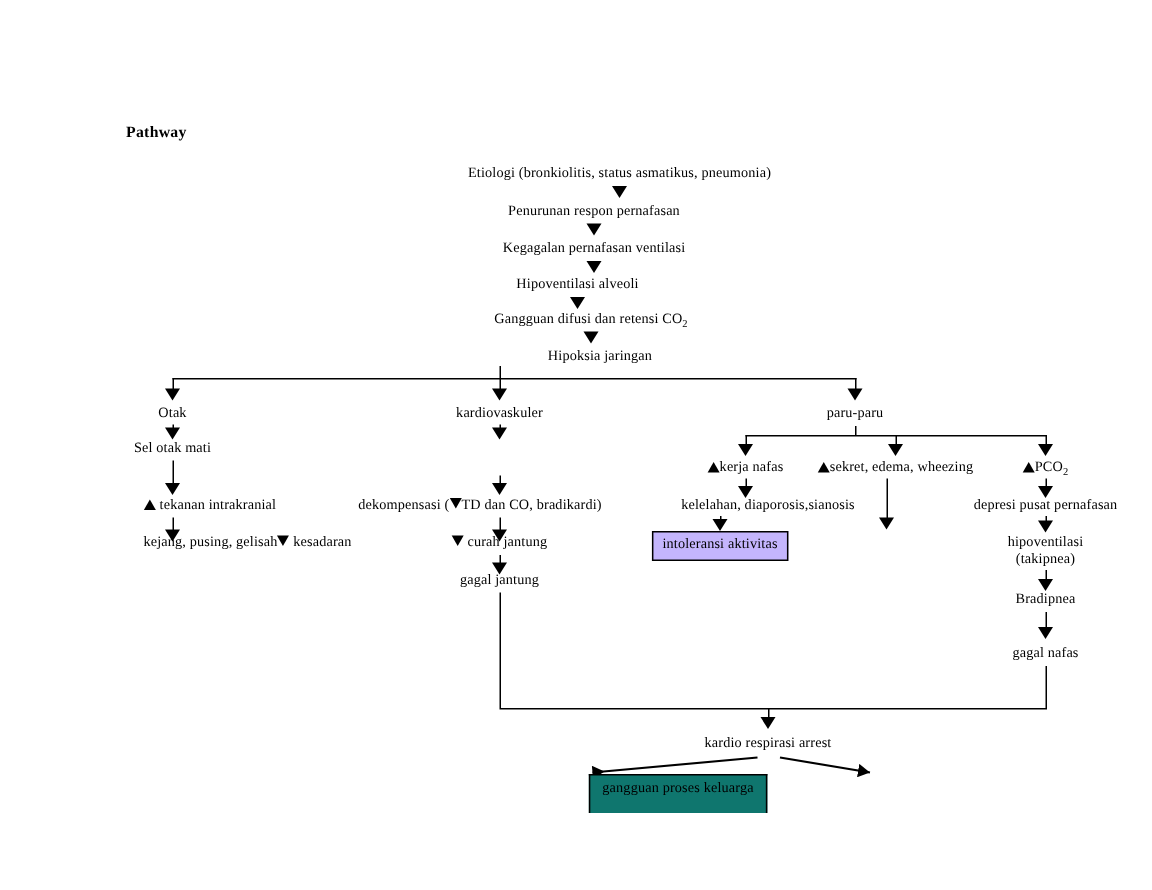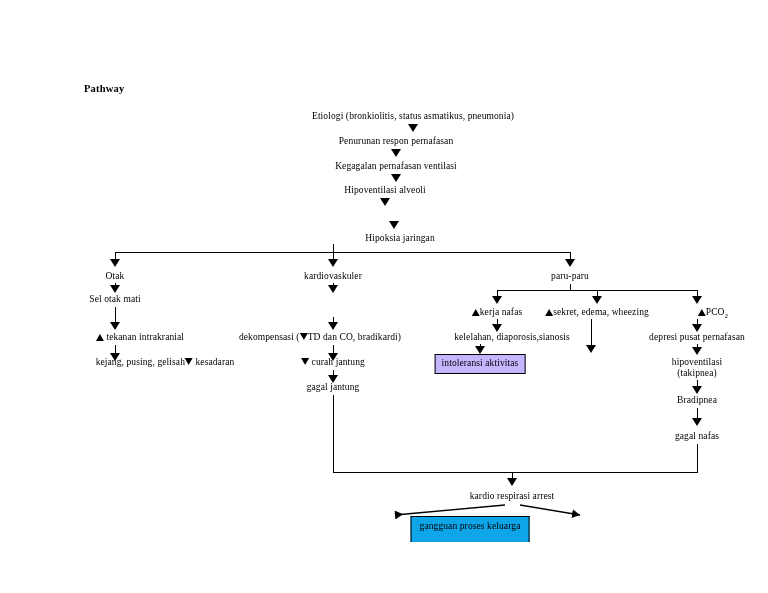--- a/index.html
+++ b/index.html
@@ -34,22 +34,21 @@
   .boxed{
     border:1px solid #000;
     padding:3px 6px 4px 6px;
     background:#c4b5fd;
   }
   
   .box-open{
     border:1px solid #000;
     border-bottom:none;
     padding:4px 8px 10px 8px;
-    background:#0ea5e9;
-    margin-left:18px;
+    background:#0f766e;
   }
   
   .vline{position:absolute;background:#000;width:1px;}
   .hline{position:absolute;background:#000;height:1px;}
   .arrow-down{
     position:absolute;
     width:0;height:0;
     border-left:5px solid transparent;
     border-right:5px solid transparent;
     border-top:8px solid #000;
@@ -86,20 +85,21 @@
 
   <div class="node" style="left:396px;top:136px;">Penurunan respon pernafasan</div>
   <div class="arrow-down" style="left:396px;top:149px;"></div>
 
   <div class="node" style="left:396px;top:161px;">Kegagalan pernafasan ventilasi</div>
   <div class="arrow-down" style="left:396px;top:174px;"></div>
 
   <div class="node" style="left:385px;top:185px;">Hipoventilasi alveoli</div>
   <div class="arrow-down" style="left:385px;top:198px;"></div>
 
+  <div class="node" style="left:394px;top:208px;"><span>Gangguan difusi dan retensi CO</span><sub>2</sub></div>
   <div class="arrow-down" style="left:394px;top:221px;"></div>
 
   <div class="node" style="left:400px;top:233px;">Hipoksia jaringan</div>
 
   <div class="vline" style="left:333px;top:244px;height:8px;"></div>
   <div class="hline" style="left:115px;top:252px;width:456px;"></div>
   <div class="vline" style="left:115px;top:252px;height:9px;"></div>
   <div class="vline" style="left:333px;top:252px;height:9px;"></div>
   <div class="vline" style="left:570px;top:252px;height:9px;"></div>
   <div class="arrow-down" style="left:115px;top:259px;"></div>
@@ -143,21 +143,21 @@
   <div class="hline" style="left:497px;top:290px;width:201px;"></div>
   <div class="vline" style="left:497px;top:290px;height:8px;"></div>
   <div class="vline" style="left:597px;top:290px;height:8px;"></div>
   <div class="vline" style="left:697px;top:290px;height:8px;"></div>
   <div class="arrow-down" style="left:497px;top:296px;"></div>
   <div class="arrow-down" style="left:597px;top:296px;"></div>
   <div class="arrow-down" style="left:697px;top:296px;"></div>
 
   <div class="node" style="left:497px;top:307px;"><span class="tri-up"></span><span>kerja nafas</span></div>
   <div class="node" style="left:597px;top:307px;"><span class="tri-up"></span><span>sekret, edema, wheezing</span></div>
-  <div class="node" style="left:697px;top:307px;margin-left:16px;"><span class="tri-up"></span><span>PCO</span><sub>2</sub></div>
+  <div class="node" style="left:697px;top:307px;"><span class="tri-up"></span><span>PCO</span><sub>2</sub></div>
 
   <div class="vline" style="left:497px;top:319px;height:8px;"></div>
   <div class="arrow-down" style="left:497px;top:324px;"></div>
   <div class="node" style="left:512px;top:332px;">kelelahan, diaporosis,sianosis</div>
 
   <div class="vline" style="left:697px;top:319px;height:8px;"></div>
   <div class="arrow-down" style="left:697px;top:324px;"></div>
   <div class="node" style="left:697px;top:332px;">depresi pusat pernafasan</div>
 
   <div class="vline" style="left:480px;top:344px;height:6px;"></div>

